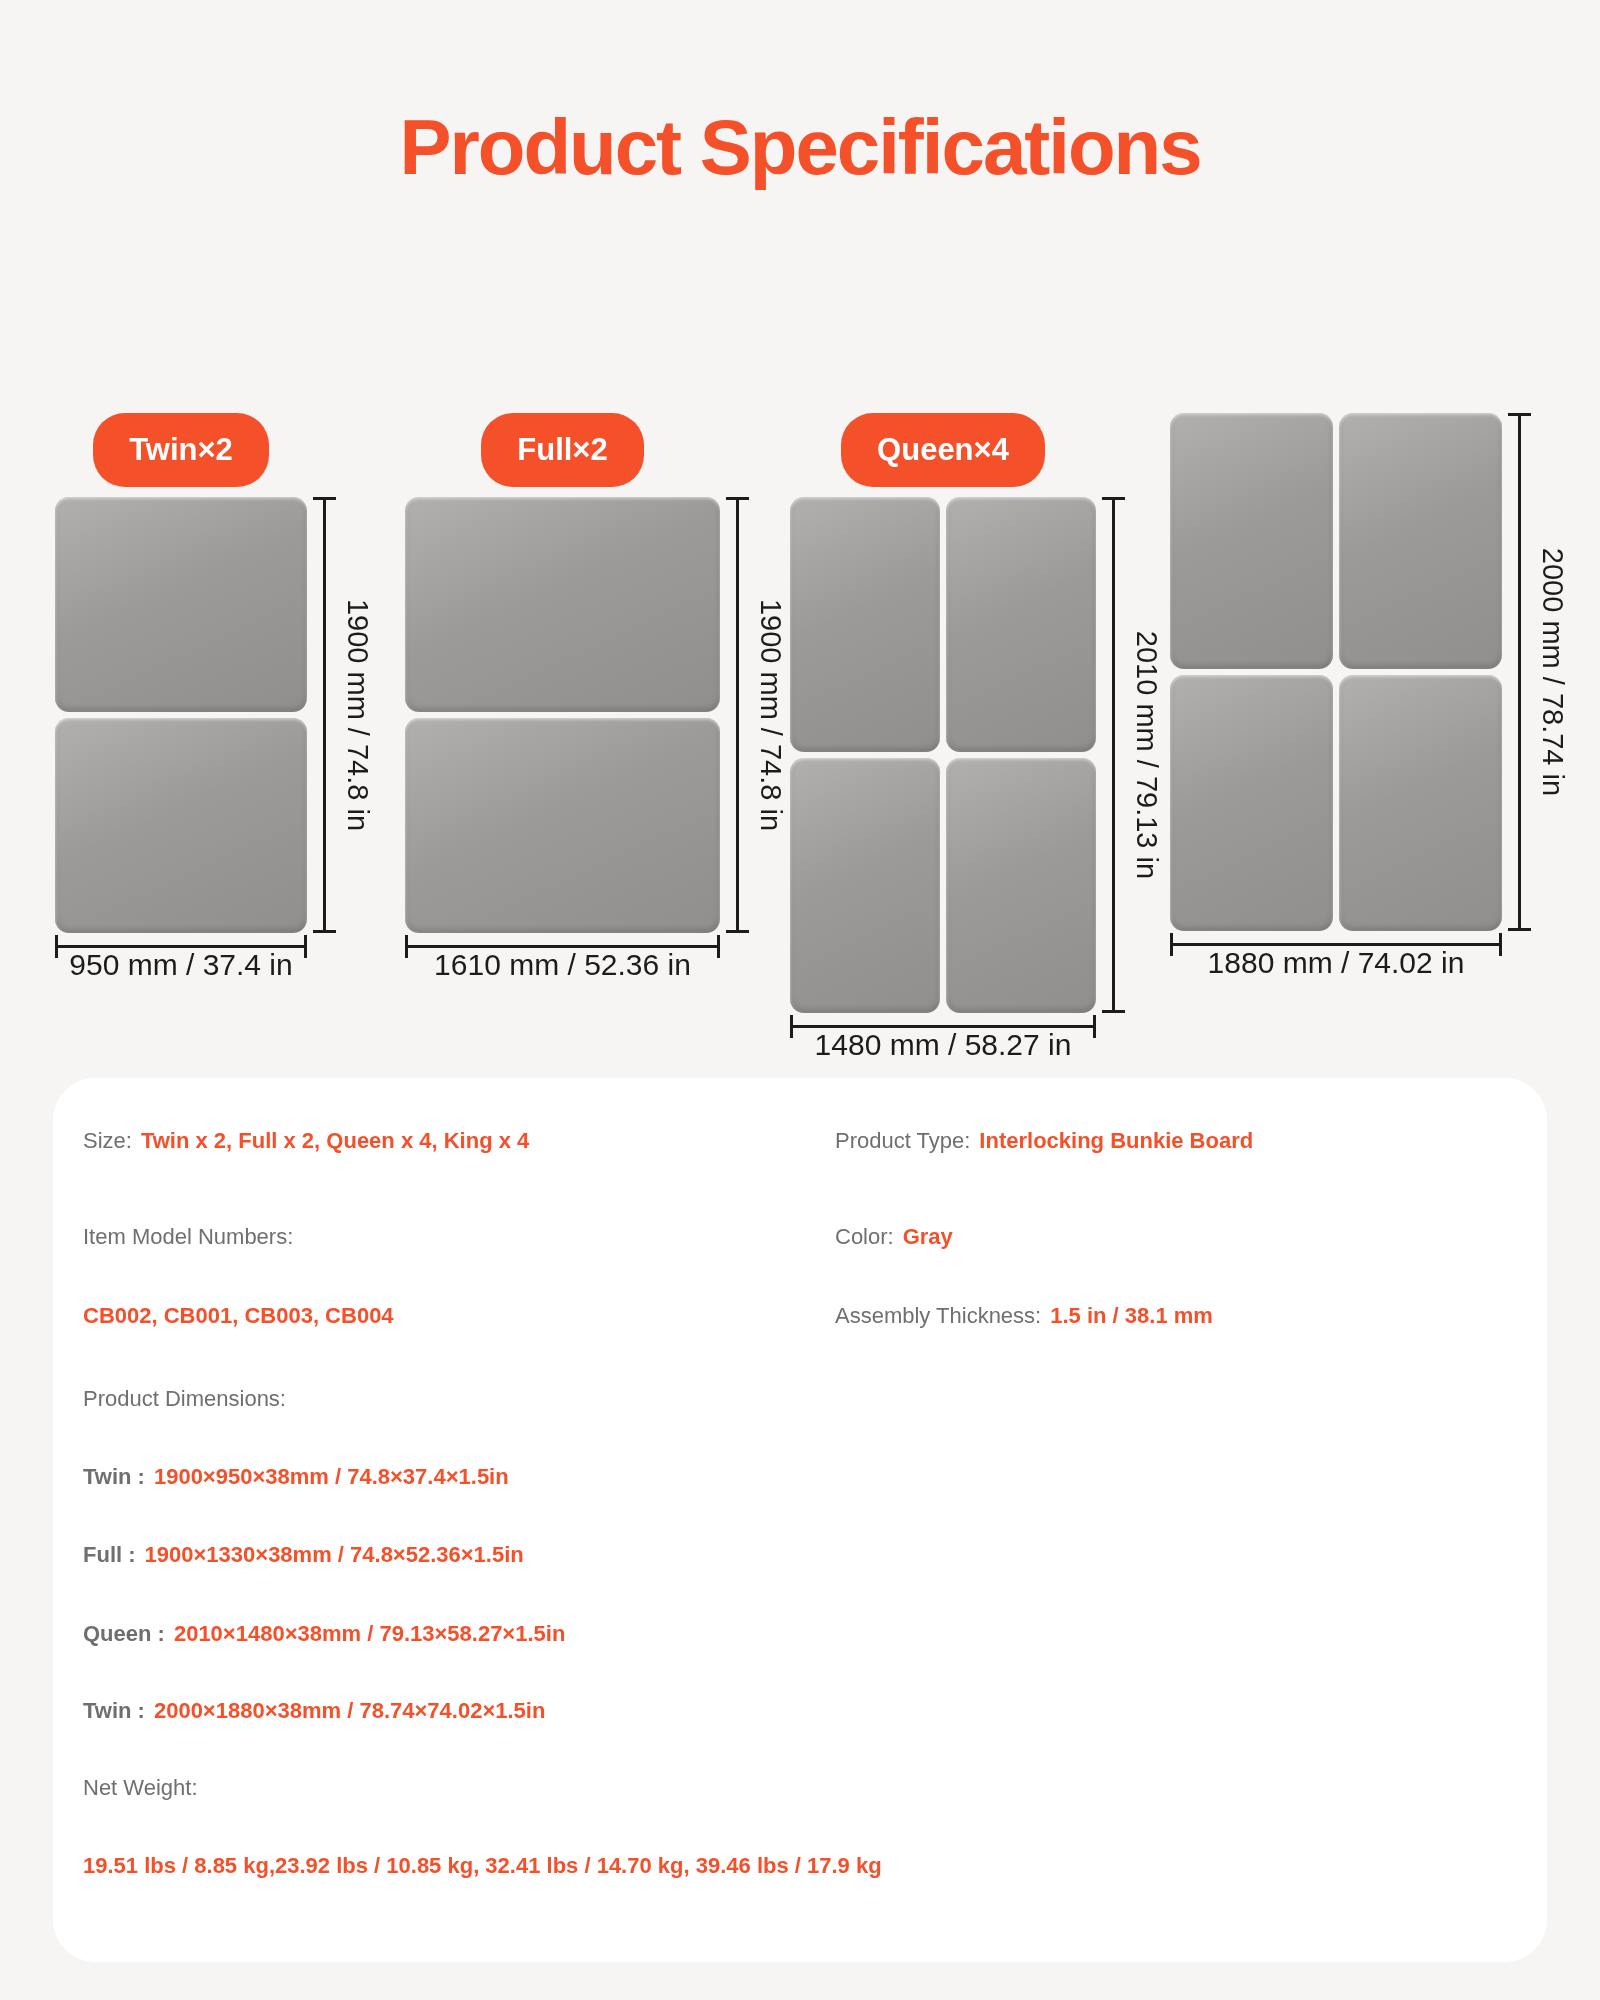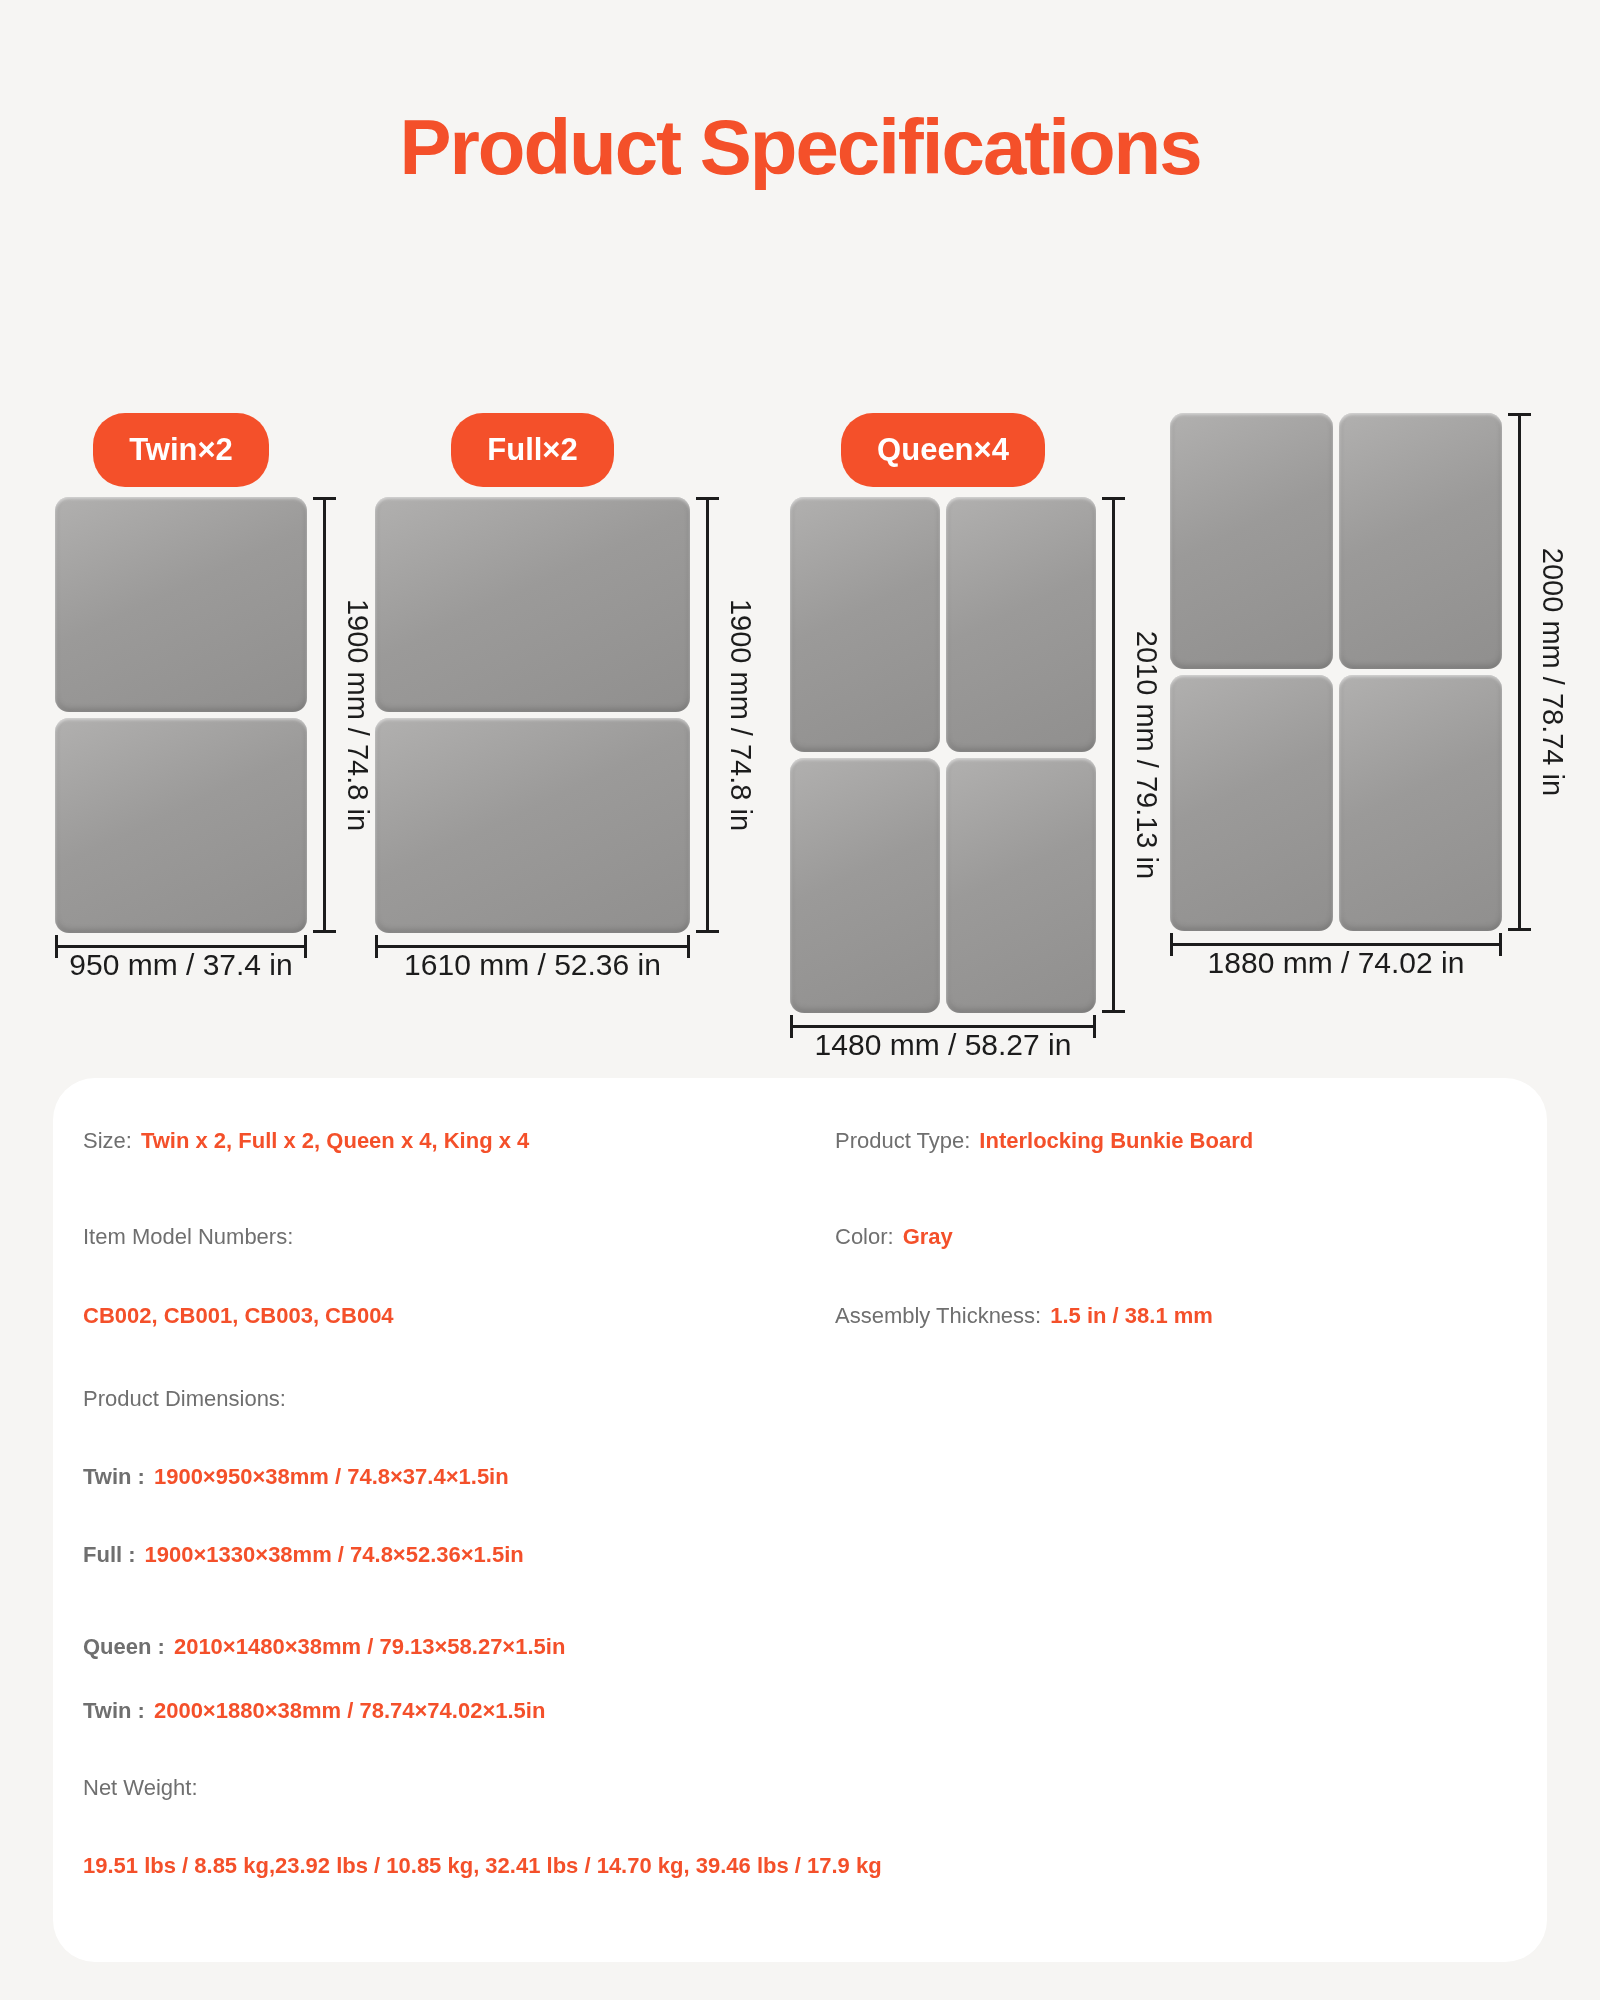--- a/index.html
+++ b/index.html
@@ -76,21 +76,21 @@
       </div>
       <div class="vdim" style="left:268px; height:436px;">
         <div class="vline"></div>
         <div class="vlabel">1900 mm / 74.8 in</div>
       </div>
       <div class="hdim"></div>
       <div class="wlabel">950 mm / 37.4 in</div>
     </div>
   </div>
 
-  <div class="diagram" id="d-full" style="left:375px;">
+  <div class="diagram" id="d-full" style="left:405px;">
     <div class="badge-row" style="width:315px;">
       <span class="badge">Full×2</span>
     </div>
     <div class="fig" style="width:315px;">
       <div class="boards">
         <div class="board"></div>
         <div class="board"></div>
       </div>
       <div class="vdim" style="left:331px; height:436px;">
         <div class="vline"></div>
@@ -164,21 +164,21 @@
     <div class="row" style="top:308px;">
       <span class="lab">Product Dimensions:</span>
     </div>
 
     <div class="row" style="top:386px;">
       <span class="name">Twin :</span><span class="val">1900×950×38mm / 74.8×37.4×1.5in</span>
     </div>
     <div class="row" style="top:464px;">
       <span class="name">Full :</span><span class="val">1900×1330×38mm / 74.8×52.36×1.5in</span>
     </div>
-    <div class="row" style="top:556px;">
+    <div class="row" style="top:543px;">
       <span class="name">Queen :</span><span class="val">2010×1480×38mm / 79.13×58.27×1.5in</span>
     </div>
     <div class="row" style="top:620px;">
       <span class="name">Twin :</span><span class="val">2000×1880×38mm / 78.74×74.02×1.5in</span>
     </div>
 
     <div class="row" style="top:697px;">
       <span class="lab">Net Weight:</span>
     </div>
     <div class="row" style="top:775px;">

